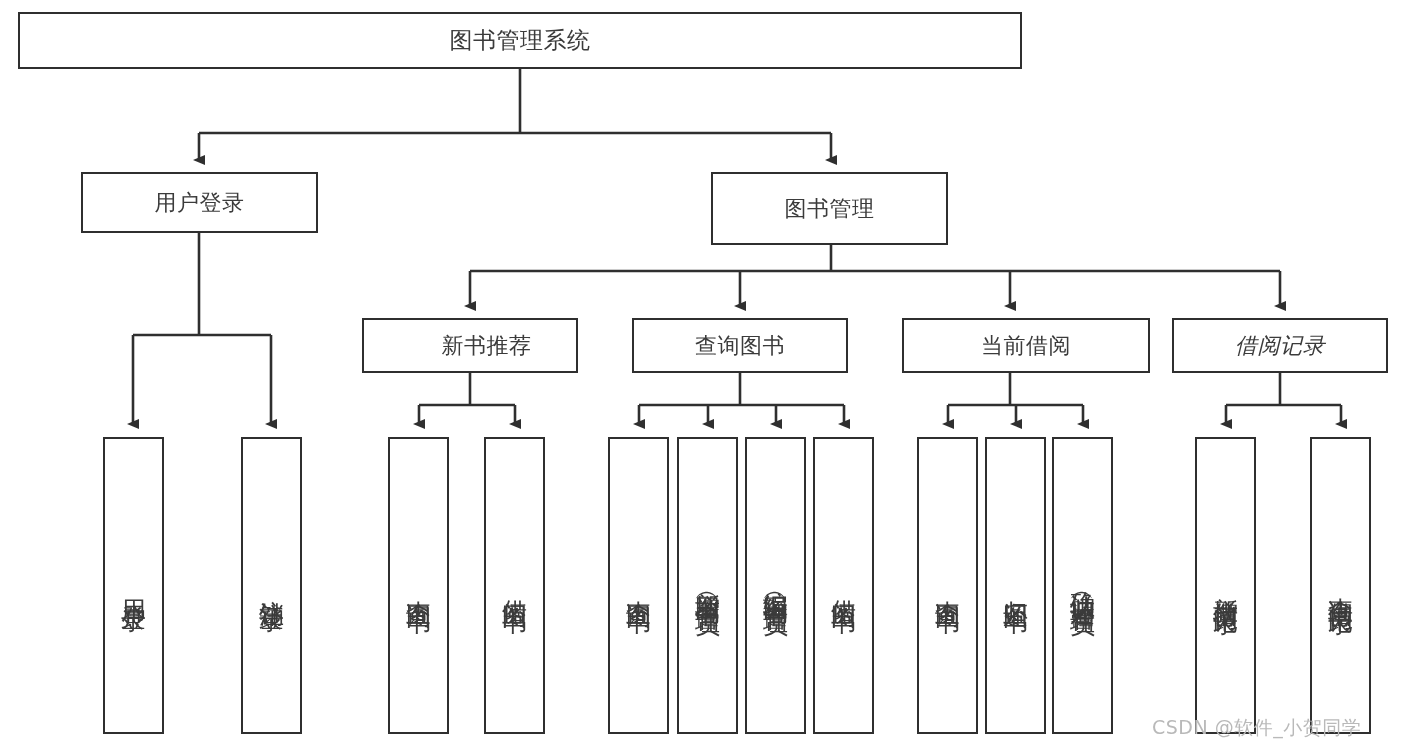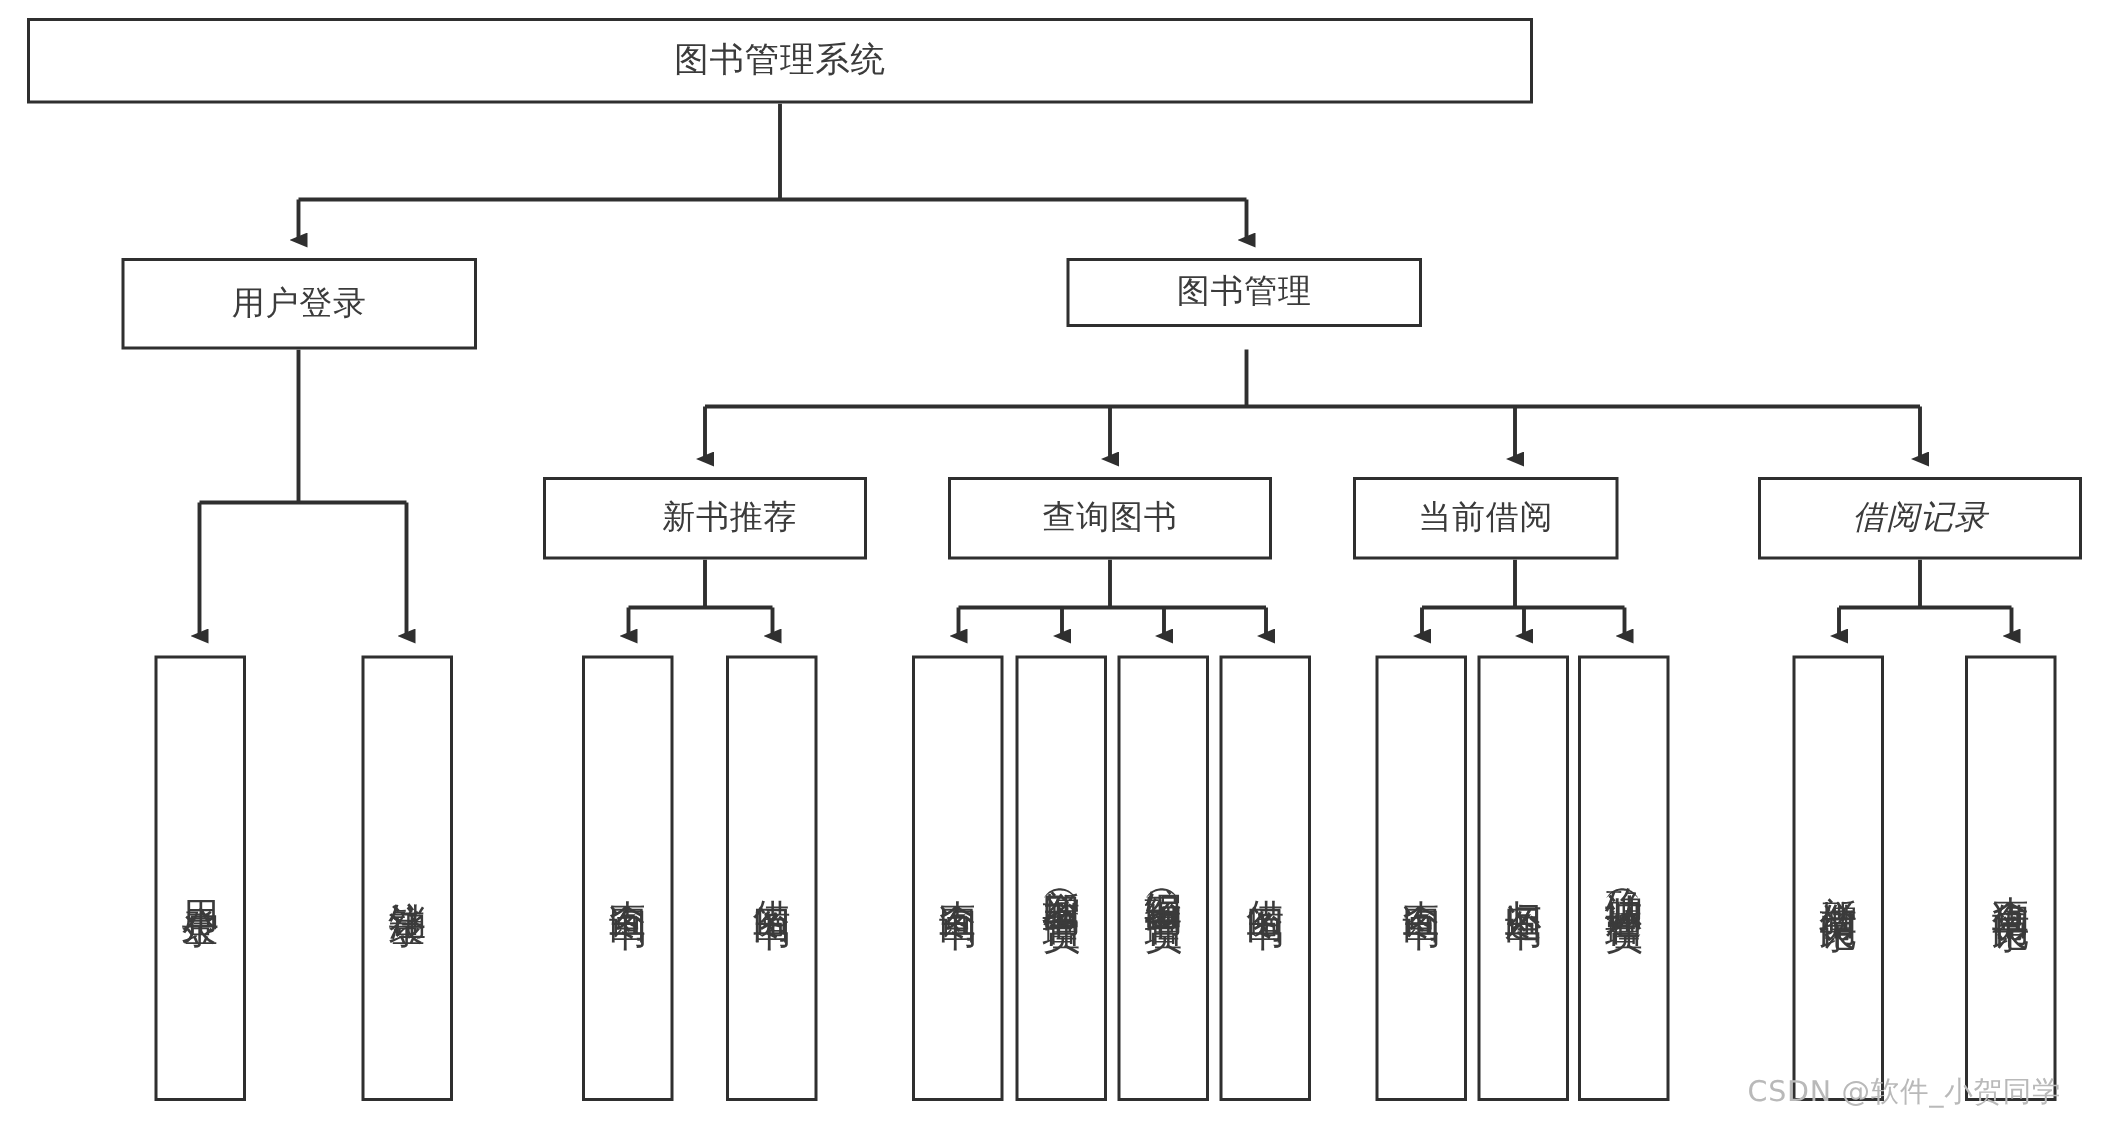--- a/index.html
+++ b/index.html
@@ -124,31 +124,31 @@
     </g>
   </svg>
 
   <div class="node root horiz" style="left:18px; top:12px; width:1004px; height:57px;">
     <span class="label">图书管理系统</span>
   </div>
 
   <div class="node horiz" style="left:81px; top:172px; width:237px; height:61px;">
     <span class="label">用户登录</span>
   </div>
-  <div class="node horiz" style="left:711px; top:172px; width:237px; height:46px;">
+  <div class="node horiz" style="left:711px; top:172px; width:237px; height:73px;">
     <span class="label">图书管理</span>
   </div>
 
   <div class="node horiz" style="left:362px; top:318px; width:216px; height:55px;padding-left:33px;">
     <span class="label">新书推荐</span>
   </div>
   <div class="node horiz" style="left:632px; top:318px; width:216px; height:55px;">
     <span class="label">查询图书</span>
   </div>
-  <div class="node horiz" style="left:902px; top:318px; width:177px; height:55px;">
+  <div class="node horiz" style="left:902px; top:318px; width:248px; height:55px;">
     <span class="label">当前借阅</span>
   </div>
   <div class="node horiz" style="left:1172px; top:318px; width:216px; height:55px;font-style:italic;">
     <span class="label">借阅记录</span>
   </div>
 
   <div class="node vert" style="left:103px; top:437px; width:61px; height:297px;">
     <span class="label">用户登录</span>
   </div>
   <div class="node vert" style="left:241px; top:437px; width:61px; height:297px;">
@@ -185,15 +185,15 @@
     <span class="label">确认归还（管理员）</span>
   </div>
 
   <div class="node vert" style="left:1195px; top:437px; width:61px; height:297px;">
     <span class="label">新增借阅记录</span>
   </div>
   <div class="node vert" style="left:1310px; top:437px; width:61px; height:297px;">
     <span class="label">查询借阅记录</span>
   </div>
 
-  <div class="watermark" style="left:1152px; top:715px;margin-left:13px;">CSDN @软件_小贺同学</div>
+  <div class="watermark" style="left:1152px; top:715px;">CSDN @软件_小贺同学</div>
 
 </div>
 
 </body></html>

